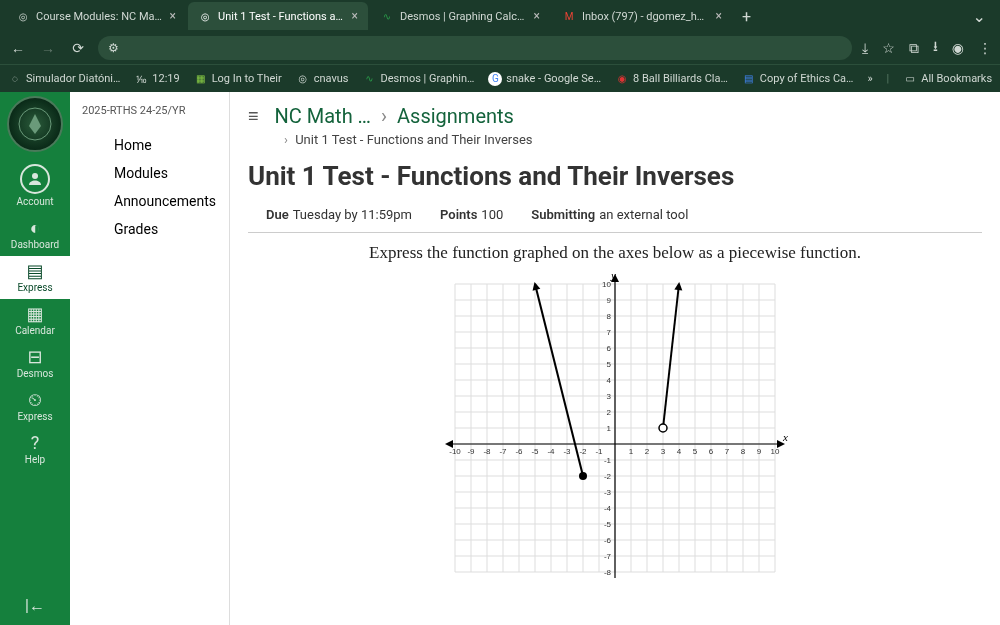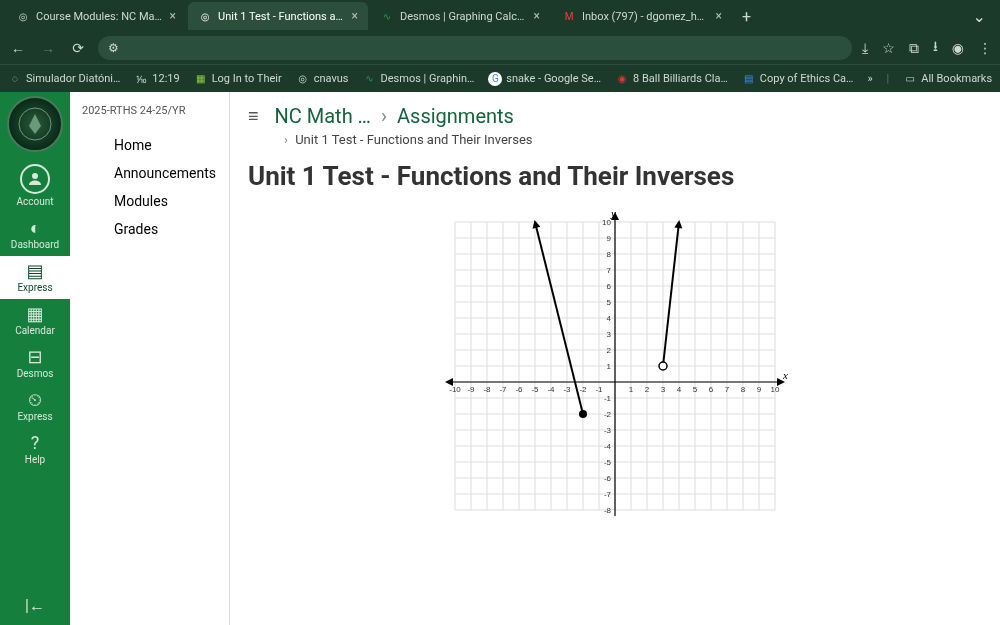--- a/index.html
+++ b/index.html
@@ -183,38 +183,44 @@
     <div class="gnav-item">
       <span class="gicon">?</span>
       <span class="glabel">Help</span>
     </div>
     <div class="collapse-btn">|←</div>
   </div>
 
   <div class="course-nav">
     <div class="term">2025-RTHS 24-25/YR</div>
     <a class="course-link">Home</a>
+    <a class="course-link">Modules</a>
     <a class="course-link">Announcements</a>
-    <a class="course-link">Modules</a>
     <a class="course-link">Grades</a>
   </div>
 
   <div class="main">
     <div class="crumb-row">
       <span class="hamburger">≡</span>
       <span class="crumb">NC Math …</span>
       <span class="crumb sep">›</span>
       <span class="crumb">Assignments</span>
     </div>
     <div class="crumb2">
       <span class="sep">›</span>
       <span>Unit 1 Test - Functions and Their Inverses</span>
     </div>
     <h1 class="page-title">Unit 1 Test - Functions and Their Inverses</h1>
+    <div class="meta-row">
+      <span><b>Due</b><span>Tuesday by 11:59pm</span></span>
+      <span><b>Points</b><span>100</span></span>
+      <span><b>Submitting</b><span>an external tool</span></span>
+    </div>
     <div class="content">
+      <div class="question">Express the function graphed on the axes below as a piecewise function.</div>
       <div class="graph-wrap">
         <svg class="graph" viewBox="0 0 360 330">
           <g id="grid">
               <line x1="20" y1="303" x2="20" y2="15" class="grid"></line>
               <line x1="36" y1="303" x2="36" y2="15" class="grid"></line>
               <line x1="52" y1="303" x2="52" y2="15" class="grid"></line>
               <line x1="68" y1="303" x2="68" y2="15" class="grid"></line>
               <line x1="84" y1="303" x2="84" y2="15" class="grid"></line>
               <line x1="100" y1="303" x2="100" y2="15" class="grid"></line>
               <line x1="116" y1="303" x2="116" y2="15" class="grid"></line>

